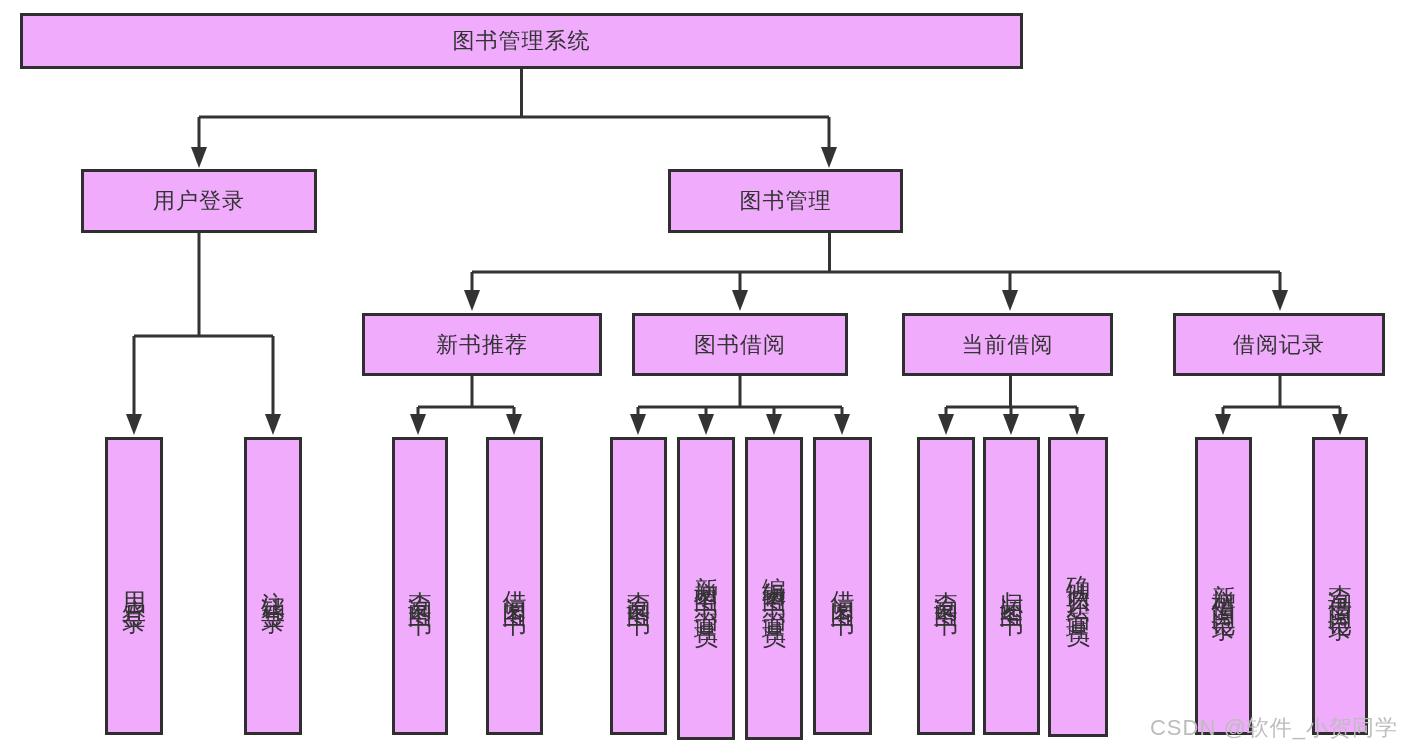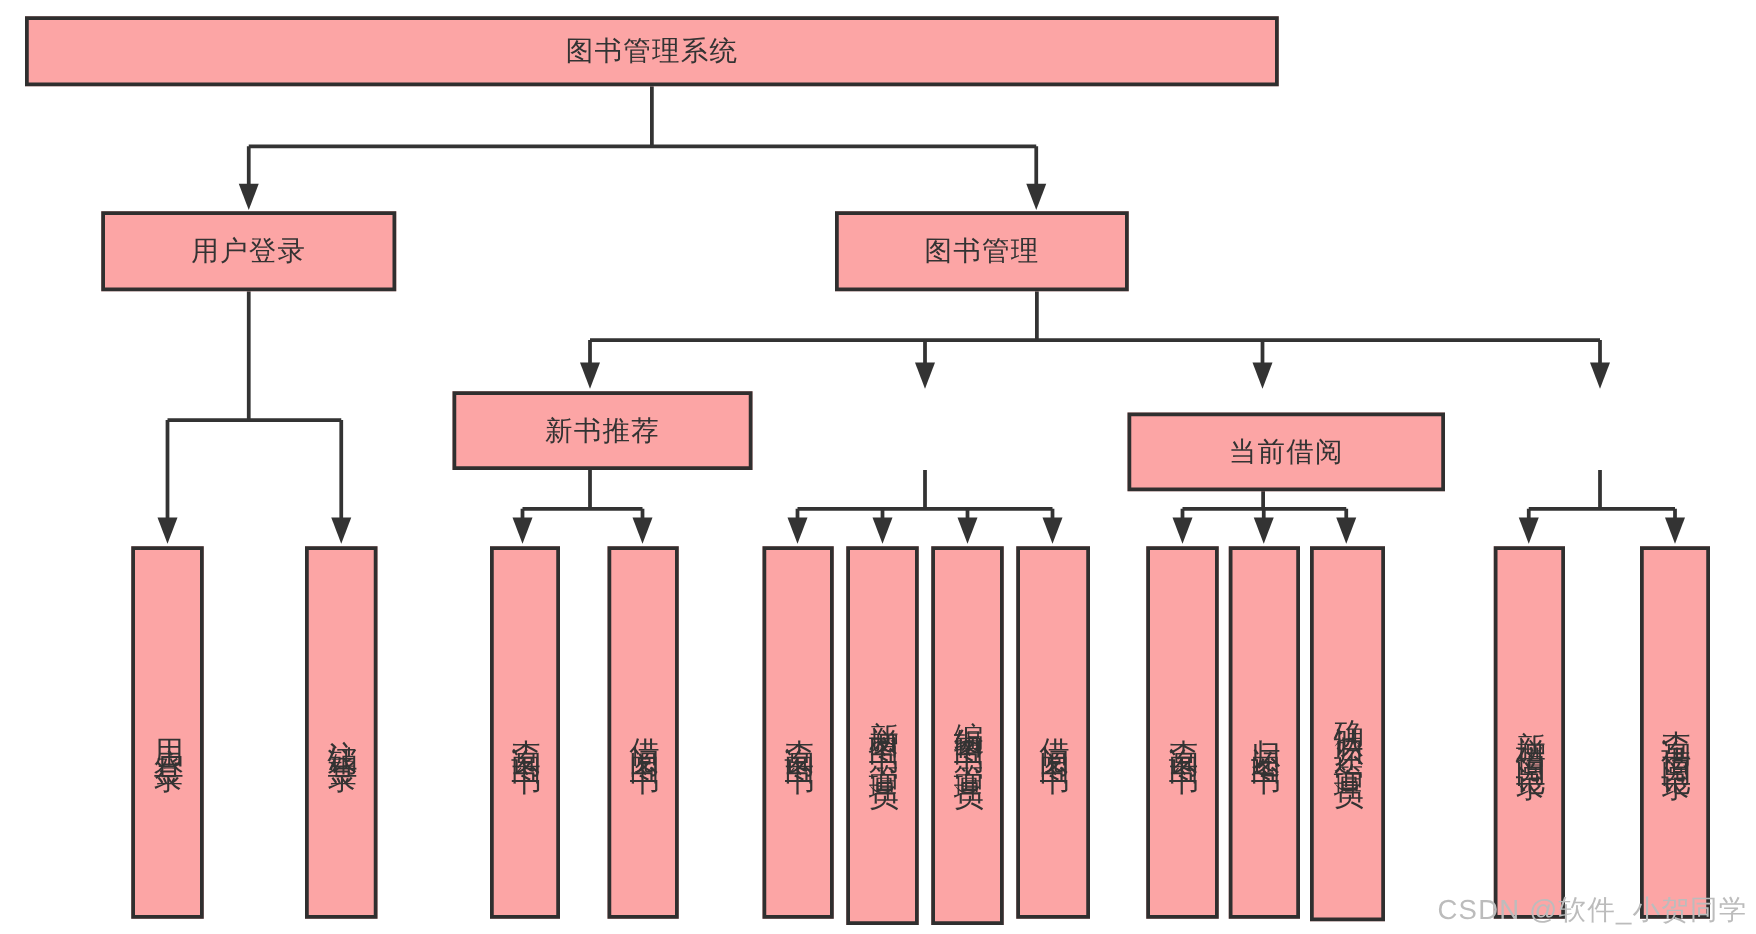--- a/index.html
+++ b/index.html
@@ -19,21 +19,21 @@
     overflow:hidden;
   }
   .connectors{
     position:absolute;left:0;top:0;width:1405px;height:747px;
   }
   .connectors path{stroke:var(--line);stroke-width:3;fill:none;}
   .connectors polygon{fill:var(--line);stroke:none;}
   .node{
     position:absolute;
     box-sizing:border-box;
-    background:#fca5a5;
+    background:#f0abfc;
     border:3px solid var(--border);
     display:flex;align-items:center;justify-content:center;
   }
   .node.h{
     font-size:22px;
     letter-spacing:1px;
     white-space:nowrap;
   }
   .vtext{
     writing-mode:vertical-rl;
@@ -100,21 +100,23 @@
     <polygon points="1215,414 1231,414 1223,435"></polygon>
     <polygon points="1332,414 1348,414 1340,435"></polygon>
   </svg>
 
   <div class="node h" style="left:20px;top:13px;width:1003px;height:56px">图书管理系统</div>
 
   <div class="node h" style="left:81px;top:169px;width:236px;height:64px">用户登录</div>
   <div class="node h" style="left:668px;top:169px;width:235px;height:64px">图书管理</div>
 
   <div class="node h" style="left:362px;top:313px;width:240px;height:63px">新书推荐</div>
-  <div class="node h" style="left:902px;top:330px;width:254px;height:63px">当前借阅</div>
+  <div class="node h" style="left:632px;top:313px;width:216px;height:63px">图书借阅</div>
+  <div class="node h" style="left:902px;top:313px;width:211px;height:63px">当前借阅</div>
+  <div class="node h" style="left:1173px;top:313px;width:212px;height:63px">借阅记录</div>
 
   <div class="node v" style="left:105px;top:437px;width:58px;height:298px">
     <span class="vtext">用户登录</span>
   </div>
   <div class="node v" style="left:244px;top:437px;width:58px;height:298px">
     <span class="vtext">注销登录</span>
   </div>
 
   <div class="node v" style="left:392px;top:437px;width:56px;height:298px">
     <span class="vtext">查询图书</span>

